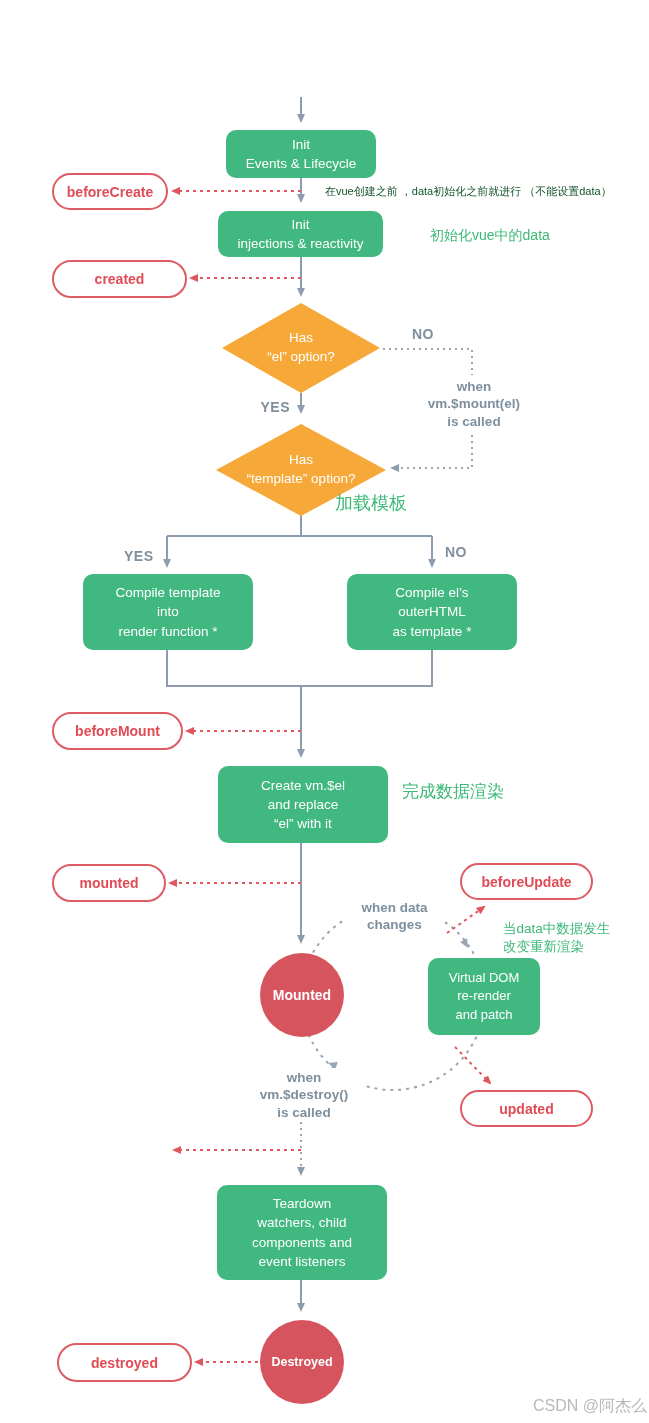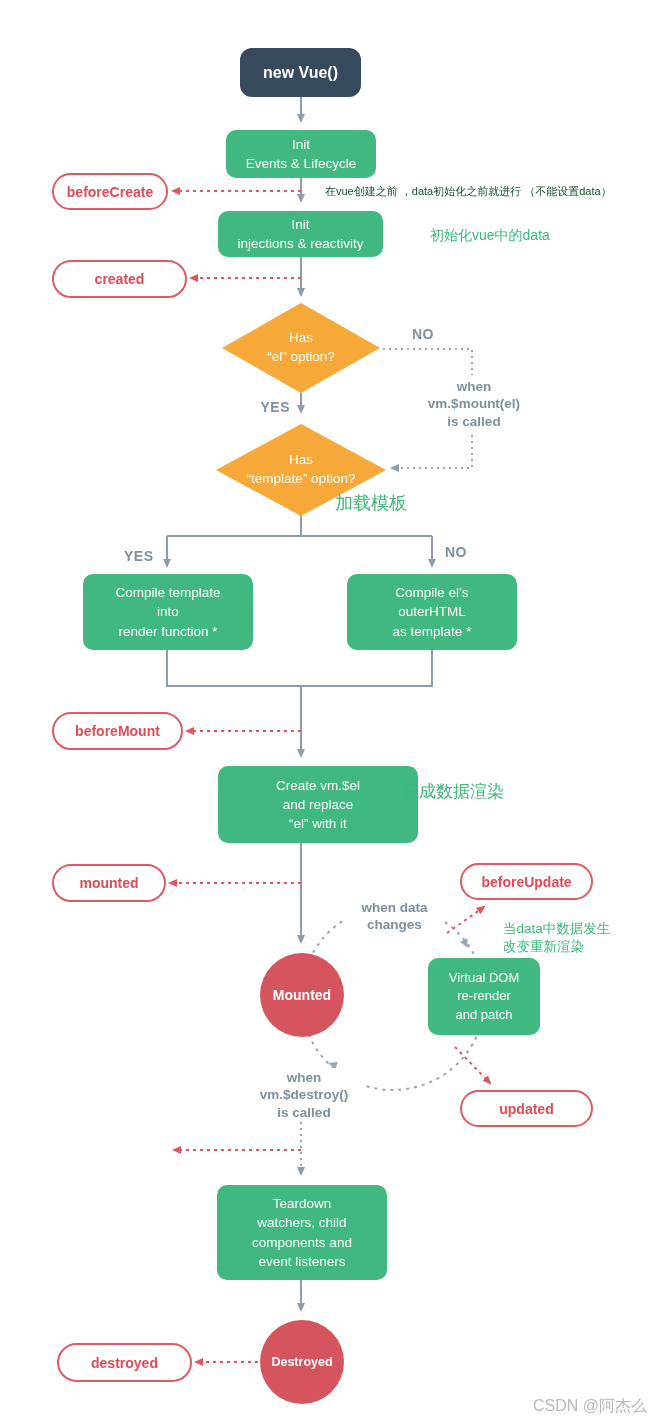--- a/index.html
+++ b/index.html
@@ -66,21 +66,20 @@
       <path d="M301 278 H191" marker-end="url(#ar)"></path>
       <path d="M301 731 H187" marker-end="url(#ar)"></path>
       <path d="M301 883 H170" marker-end="url(#ar)"></path>
       <path d="M301 1150 H174" marker-end="url(#ar)"></path>
       <path d="M258 1362 H196" marker-end="url(#ar)"></path>
       <path d="M447 933 L484 907" marker-end="url(#ar)"></path>
       <path d="M455 1047 L490 1083" marker-end="url(#ar)"></path>
     </g>
   </svg>
 
-  <div class="node navy" style="left:240px;top:48px;width:121px;height:49px;">new Vue()</div>
 
   <div class="node green ml" style="left:226px;top:130px;width:150px;height:48px;">Init
 Events &amp; Lifecycle</div>
 
   <div class="node green ml" style="left:218px;top:211px;width:165px;height:46px;">Init
 injections &amp; reactivity</div>
 
   <div class="node diamond ml" style="left:222px;top:303px;width:158px;height:90px;">Has
 “el” option?</div>
 
@@ -88,21 +87,21 @@
 “template” option?</div>
 
   <div class="node green ml" style="left:83px;top:574px;width:170px;height:76px;">Compile template
 into
 render function *</div>
 
   <div class="node green ml" style="left:347px;top:574px;width:170px;height:76px;">Compile el’s
 outerHTML
 as template *</div>
 
-  <div class="node green ml" style="left:218px;top:766px;width:200px;height:77px;">Create vm.$el
+  <div class="node green ml" style="left:218px;top:766px;width:170px;height:77px;">Create vm.$el
 and replace
 “el” with it</div>
 
   <div class="node circle" style="left:260px;top:953px;width:84px;height:84px;">Mounted</div>
 
   <div class="node green ml" style="left:428px;top:958px;width:112px;height:77px;font-size:13px;">Virtual DOM
 re-render
 and patch</div>
 
   <div class="node green ml" style="left:217px;top:1185px;width:170px;height:95px;">Teardown

